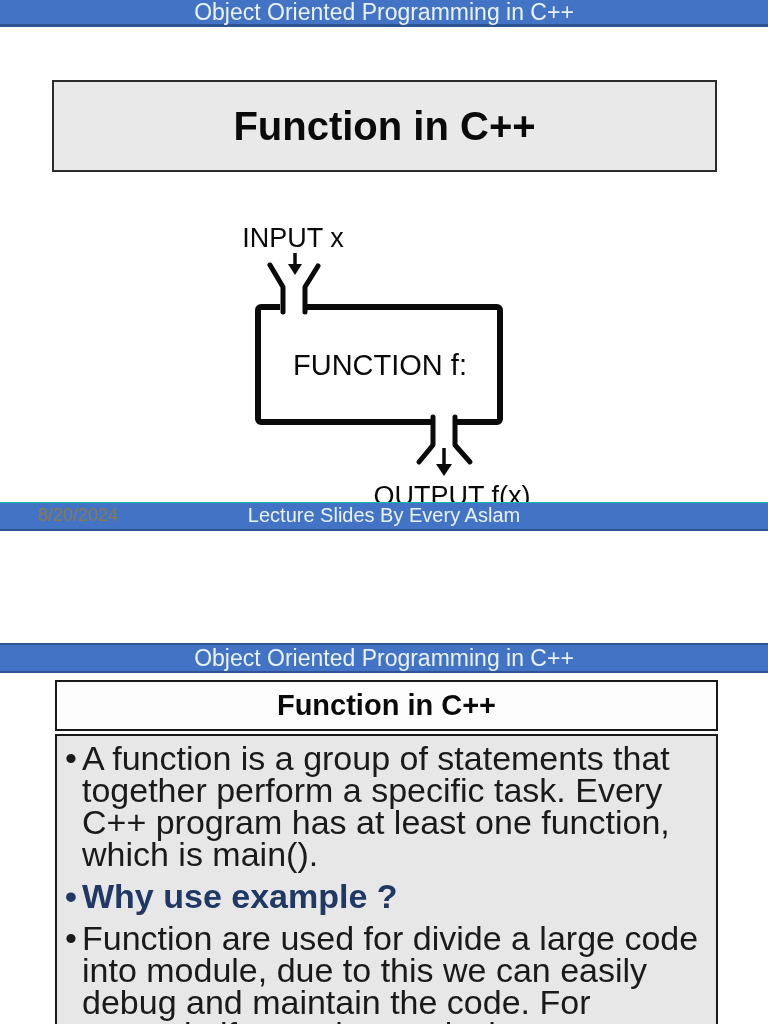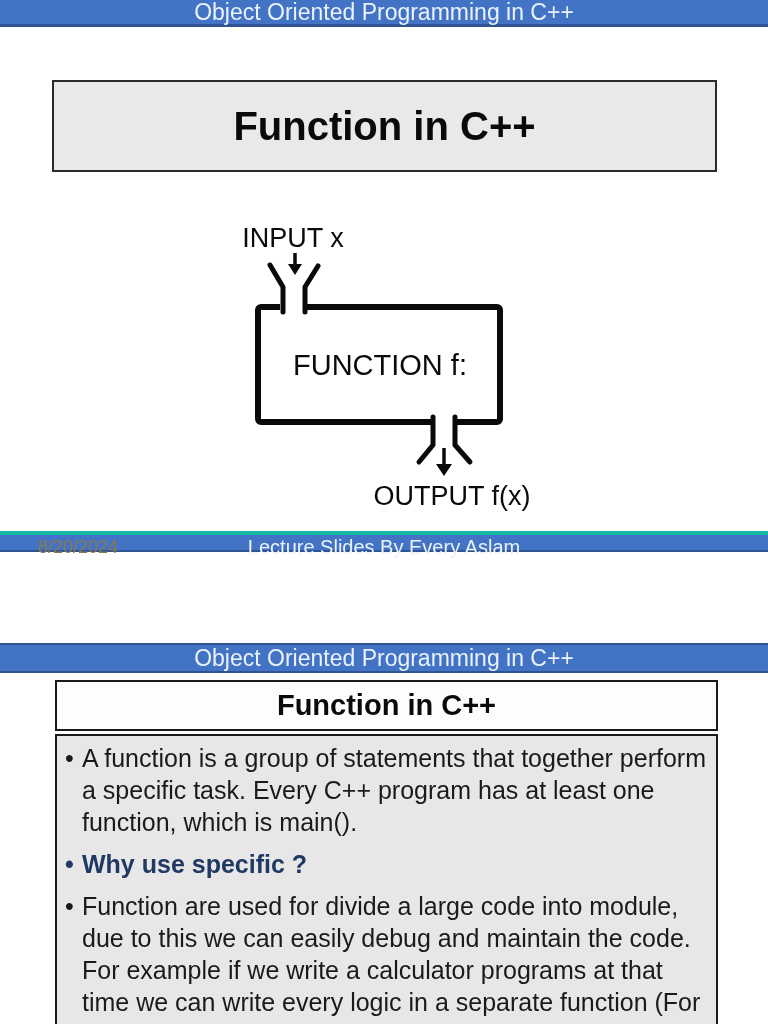--- a/index.html
+++ b/index.html
@@ -11,21 +11,21 @@
   *{box-sizing:border-box;}
 
   
   .bar{
     position:absolute;left:0;width:768px;background:#4373c4;
     color:#eaf2fb;text-align:center;
   }
   .bar .bar-text{display:block;}
   #s1-header{top:0;height:27px;border-bottom:3px solid #2e5493;
     font-size:23px;line-height:24px;}
-  #s1-footer{top:531px;height:21px;border-top:4px solid #14b8a6;
+  #s1-footer{top:502px;height:29px;border-top:1px solid #14b8a6;
     border-bottom:2px solid #2e5493;font-size:20px;line-height:25px;}
   #s2-header{top:643px;height:30px;border-top:2px solid #2e5493;
     border-bottom:2px solid #2e5493;font-size:23px;line-height:26px;}
 
   #s1-date{
     position:absolute;left:38px;top:0;height:25px;line-height:25px;
     color:#8a7a50;font-size:18px;
   }
 
   
@@ -53,21 +53,21 @@
   }
   #s2-contentbox{
     position:absolute;left:55px;top:734px;width:663px;height:310px;
     background:#e7e7e7;border:2px solid #1a1a1a;border-bottom:none;
   }
   #s2-contentbox ul{
     margin:0;padding:6px 8px 0 6px;list-style:none;
   }
   #s2-contentbox li{
     position:relative;padding-left:19px;
-    font-size:25px;line-height:32px;color:#1a1a1a;margin-bottom:10px;
+    font-size:34px;line-height:32px;color:#1a1a1a;margin-bottom:10px;
   }
   #s2-contentbox li::before{
     content:"\2022";position:absolute;left:2px;top:0;
   }
   #s2-contentbox li.accent{
     color:#1f3864;font-weight:bold;
   }
 </style>
 </head>
 <body>
@@ -117,18 +117,18 @@
     <span class="bar-text">Object Oriented Programming in C++</span>
   </div>
 
   <div id="s2-titlebox">
     <span class="title-text">Function in C++</span>
   </div>
 
   <div id="s2-contentbox">
     <ul>
       <li class="normal">A function is a group of statements that together perform a specific task. Every C++ program has at least one function, which is main().</li>
-      <li class="accent">Why use specific ?</li>
+      <li class="accent">Why use example ?</li>
       <li class="normal">Function are used for divide a large code into module, due to this we can easily debug and maintain the code. For example if we write a calculator programs at that time we can write every logic in a separate function (For addition sum() for</li>
     </ul>
   </div>
 
 </div>
 
 </body></html>

